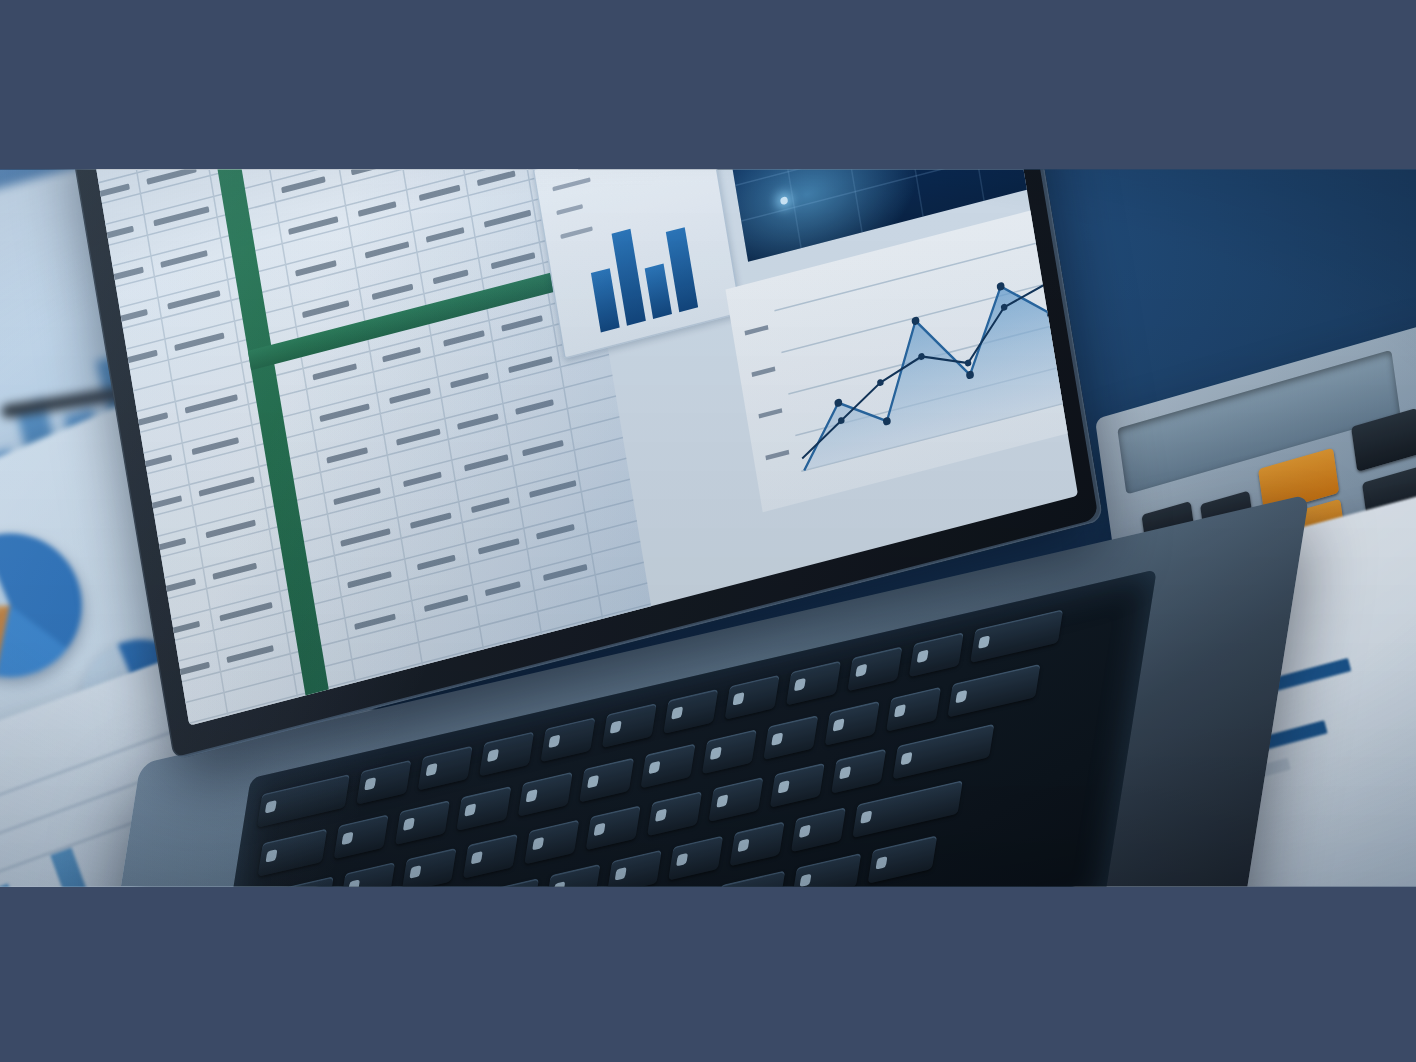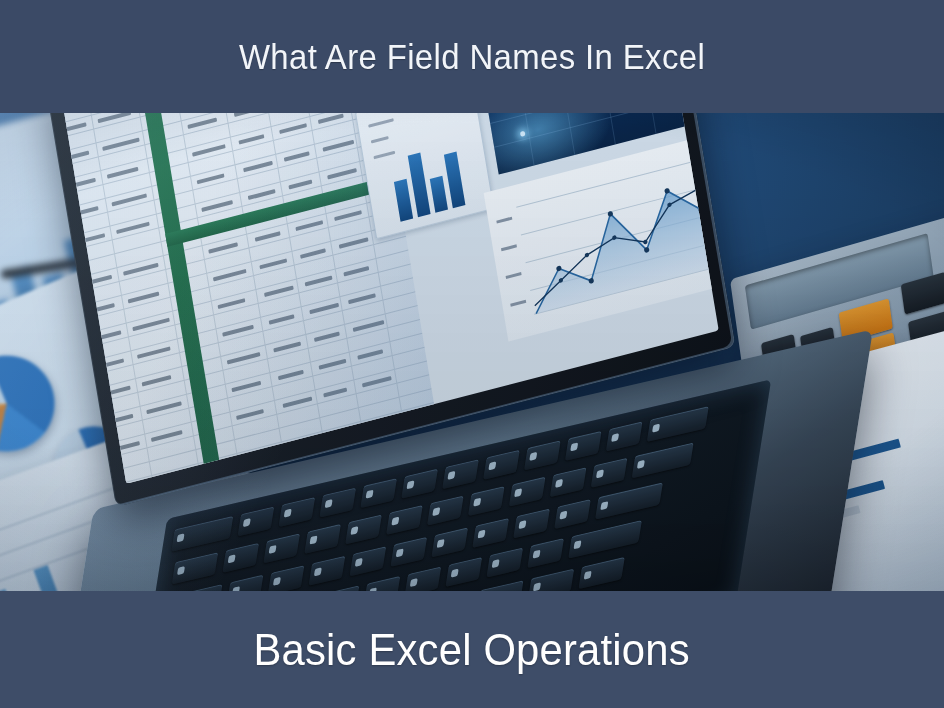--- a/index.html
+++ b/index.html
@@ -268,23 +268,20 @@
   .tone2{
     position:absolute;inset:0;pointer-events:none;
     background:linear-gradient(115deg, rgba(190,225,255,.22) 0%, rgba(255,255,255,0) 38%);
   }
 </style>
 </head>
 <body>
 
 <div class="card">
 
-  <div class="band-top">
-    <div class="title">What Are Field Names In Excel</div>
-  </div>
 
   <div class="photo">
     <div class="photo-inner">
 
       <div class="bg-wash"></div>
       <div class="bg-glow"></div>
 
       <div class="paper-tl">
         <div class="tri"></div>
         <div class="bar" style="left:40px;height:54px;"></div>
@@ -666,17 +663,14 @@
 
           </div>
         </div>
       </div>
 
       <div class="tone"></div>
       <div class="tone2"></div>
     </div>
   </div>
 
-  <div class="band-bottom">
-    <div class="caption">Basic Excel Operations</div>
-  </div>
 
 </div>
 
 </body></html>

